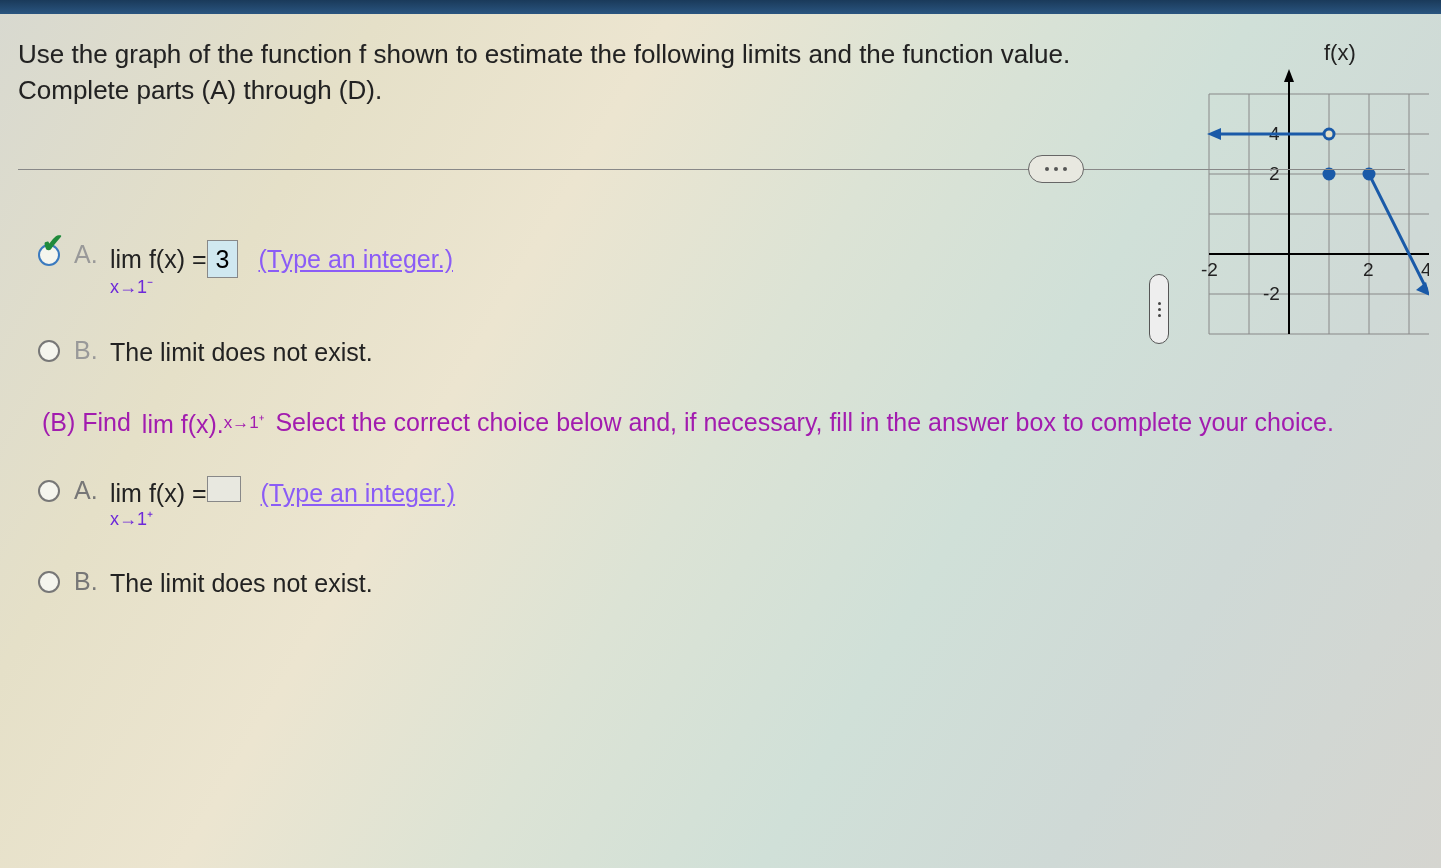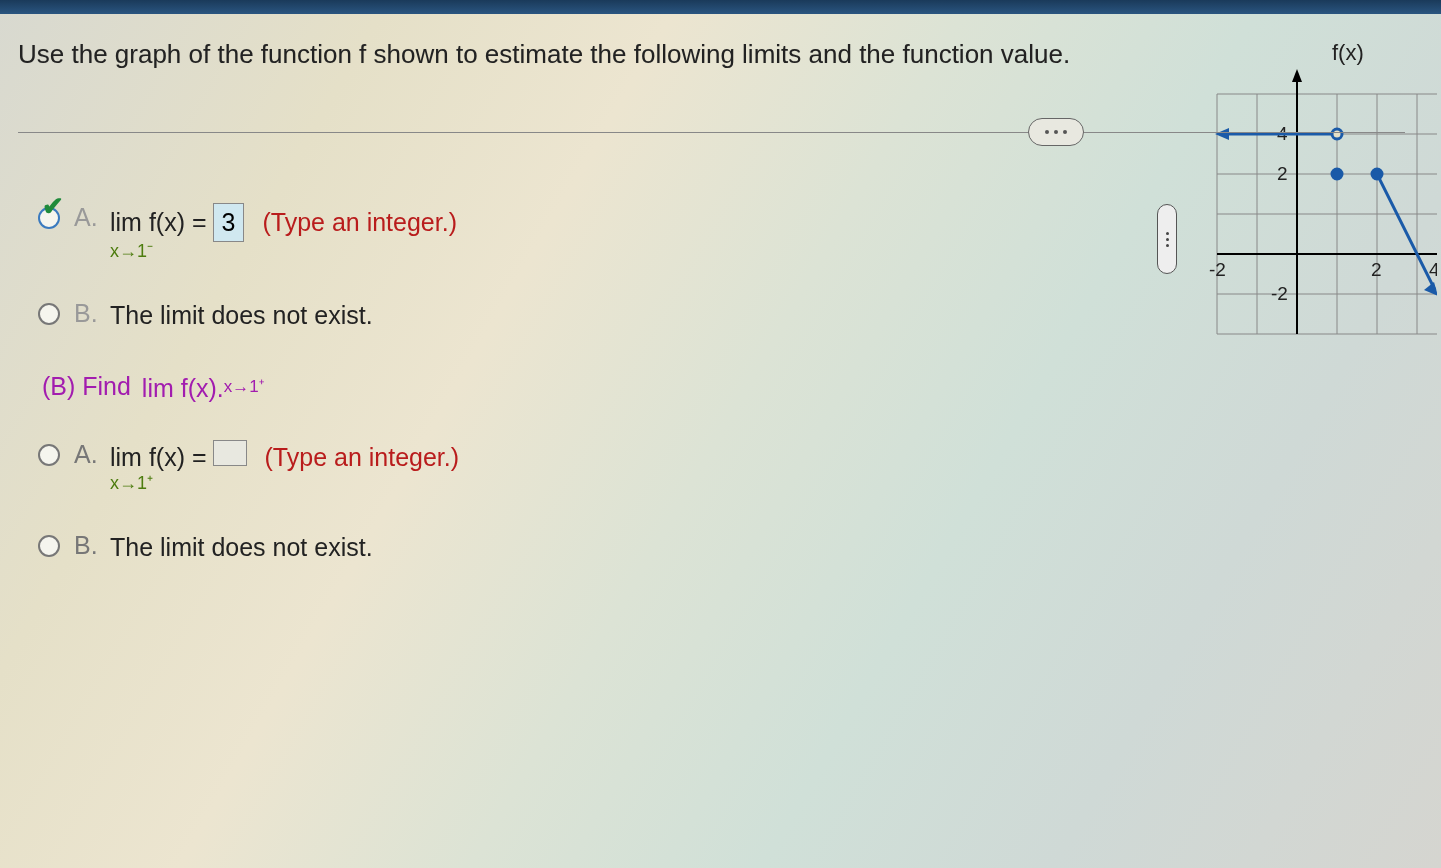--- a/index.html
+++ b/index.html
@@ -26,25 +26,25 @@
   .question-text {
     font-size: 26px;
     color: #222;
     line-height: 1.4;
     flex: 1;
     max-width: 1060px;
     text-shadow: 0 0 1px rgba(0,0,0,0.1);
   }
   .graph-area {
     position: absolute;
-    right: 4px;
+    right: 12px;
     top: 30px;
     width: 280px;
     display: flex;
-    align-items: center;
+    align-items: flex-end;
   }
   .collapse-handle {
     width: 20px;
     height: 70px;
     border: 1px solid #555;
     border-radius: 10px;
     background: #eee;
     display: flex;
     flex-direction: column;
     align-items: center;
@@ -121,39 +121,40 @@
     width: 36px;
     color: #777;
     flex-shrink: 0;
   }
   .choice-label.faded { color: #999; }
   .choice-content {
     display: flex;
     flex-direction: column;
     line-height: 1.3;
   }
-  .lim-line { display: flex; align-items: baseline; gap: 6px; }
-  .lim-sub { font-size: 18px; color: #4d7c0f; margin-left: 0; margin-top: -2px; }
+  .lim-line { display: flex; align-items: baseline; }
+  .lim-sub { font-size: 18px; color: #6d28d9; margin-left: 0; margin-top: -2px; }
   .answer-box {
     display: inline-block;
     min-width: 30px;
     padding: 2px 8px;
     border: 1px solid #888;
     background: #d0e8f0;
     color: #000;
     text-align: center;
   }
   .answer-box.empty {
     background: #e8e8e0;
     min-width: 34px;
     height: 26px;
   }
   .hint {
-    color: #b91c1c;
-    margin-left: 12px;
+    color: #8b5cf6;
+    margin-left: 20px;
+    text-decoration: underline;
   }
   .part-b-question {
     font-size: 25px;
     color: #a21caf;
     margin-bottom: 36px;
     line-height: 1.45;
     padding-left: 4px;
   }
   .part-b-lim {
     display: inline-flex;
@@ -168,20 +169,21 @@
 </head>
 <body>
 
 <div class="top-bar"></div>
 
 <div class="page">
 
   <div class="header-row">
     <div class="question-text">
       <span>Use the graph of the function f shown to estimate the following limits and the function value.</span><br>
+      <span>Complete parts (A) through (D).</span>
     </div>
 
     <div class="graph-area">
       <div class="collapse-handle">
         <span></span>
           <span></span>
           <span></span>
       </div>
       <svg class="graph-svg" width="230" height="300" viewBox="0 0 230 300">
         <text x="125" y="16" font-size="22" fill="#222">f(x)</text>
@@ -264,20 +266,21 @@
         <span>The limit does not exist.</span>
       </div>
     </div>
 
     <div class="part-b-question">
       <span>(B) Find</span>
       <span class="part-b-lim">
         <span class="top">lim  f(x).</span>
         <span class="bot">x→1⁺</span>
       </span>
+      <span>Select the correct choice below and, if necessary, fill in the answer box to complete your choice.</span>
     </div>
 
     <div class="choice-row">
       <div class="choice-radio"></div>
       <div class="choice-label">A.</div>
       <div class="choice-content">
         <div class="lim-line">
           <span>lim  f(x) =</span>
           <span class="answer-box empty"></span>
           <span class="hint">(Type an integer.)</span>

